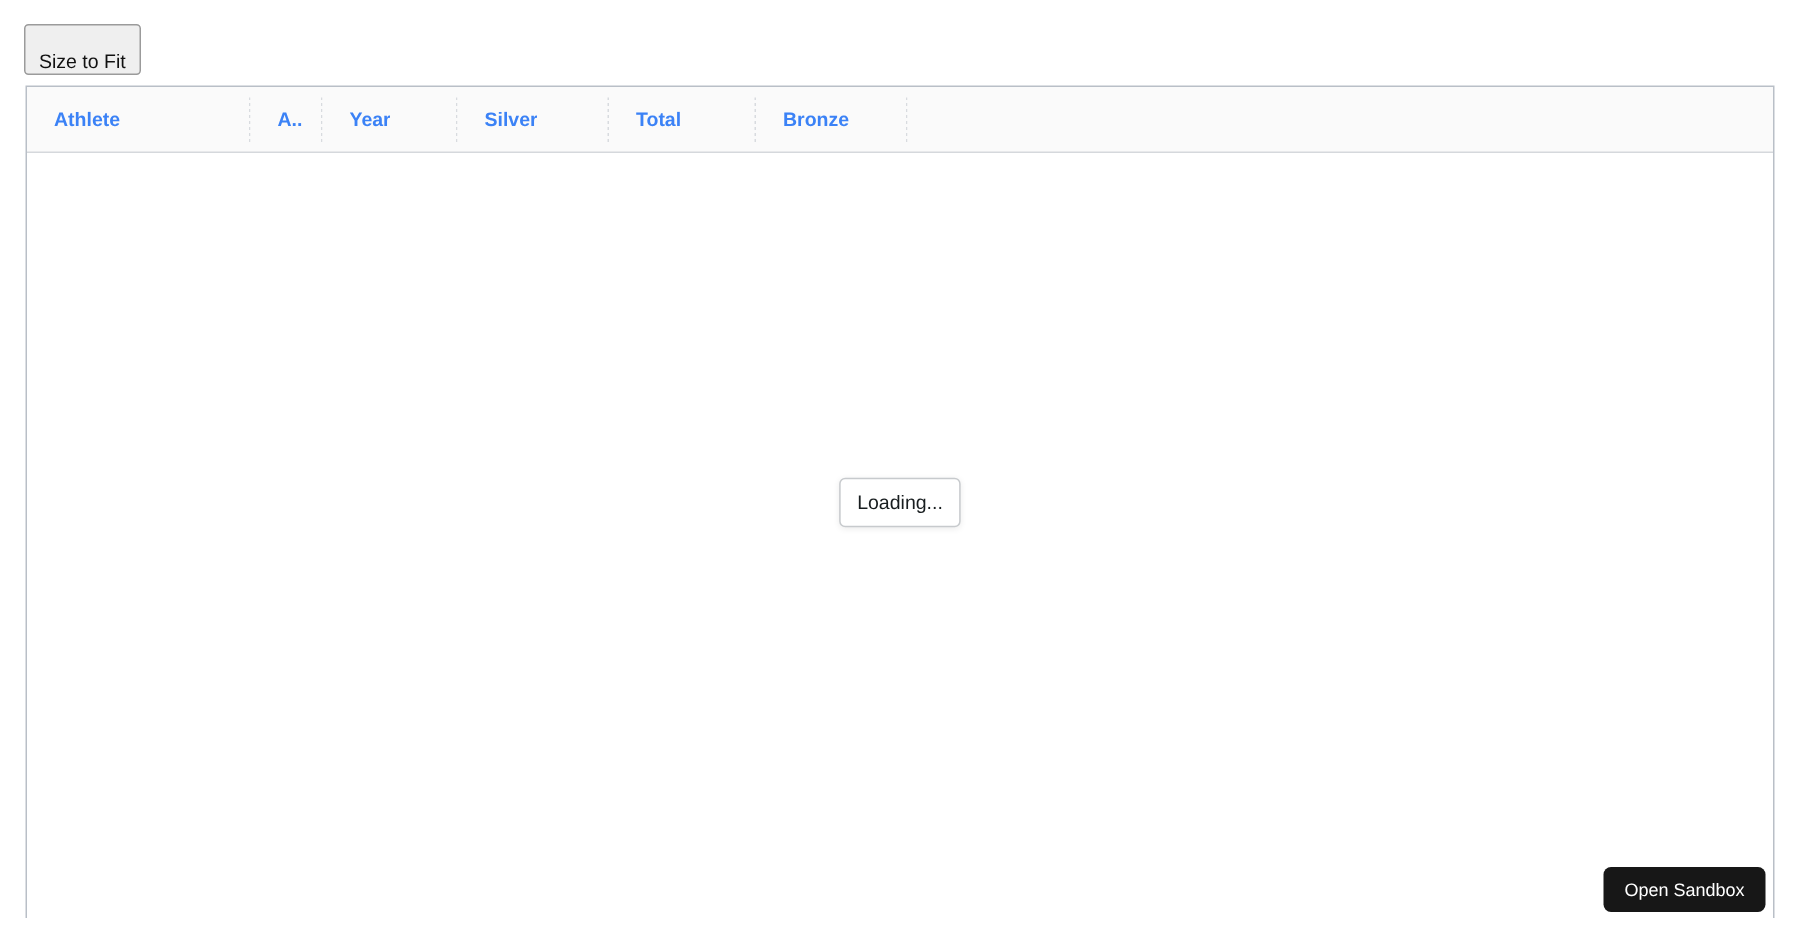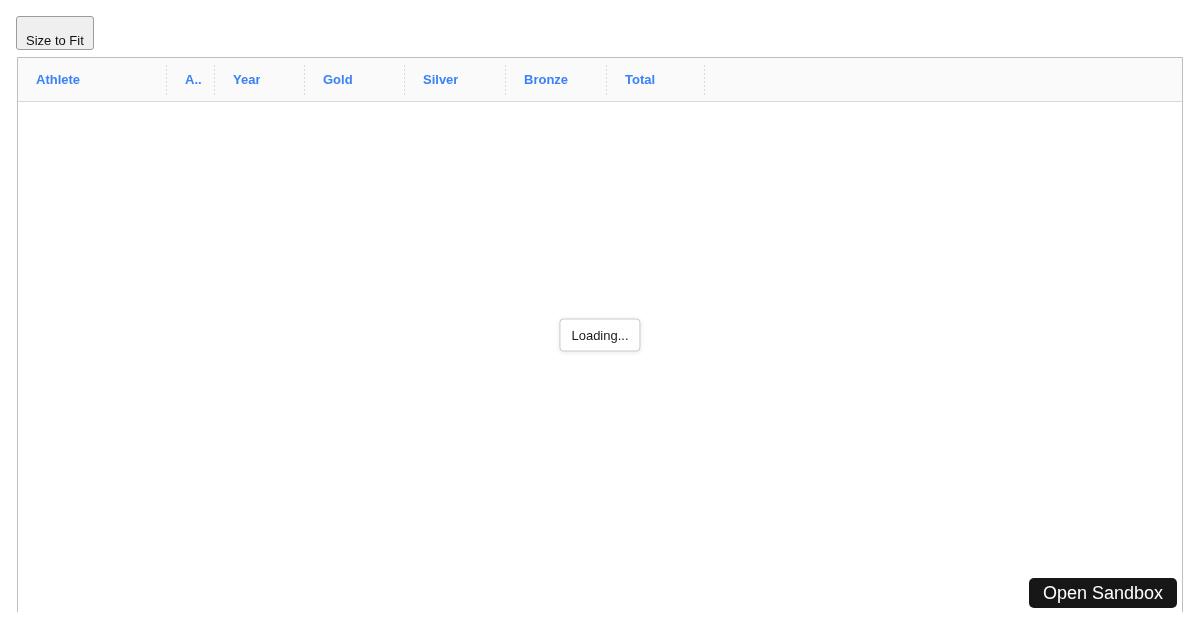--- a/index.html
+++ b/index.html
@@ -80,21 +80,21 @@
 
   
   .sandbox {
     position:absolute; right:23px; bottom:22px;
     height:30px; padding:0 14px;
     background:#171717;
     color:#ffffff;
     border:none;
     border-radius:5px;
     font-family:"Liberation Sans", sans-serif;
-    font-size:18px;
+    font-size:12px;
     cursor:pointer;
   }
 </style>
 </head>
 <body>
 
 <button class="fit-btn">Size to Fit</button>
 
 <div class="grid">
   <div class="ghead">
@@ -110,37 +110,33 @@
     </div>
 
 
     <div class="hcell" style="width:90px">
       <span class="hlabel">Year</span>
       <span class="resize"></span>
     </div>
 
 
 
-    <div class="hcell" style="width:100px">
-      <span class="hlabel">Gold</span>
-      <span class="resize"></span>
-    </div>
 
     <div class="hcell" style="width:101px">
       <span class="hlabel">Silver</span>
       <span class="resize"></span>
     </div>
 
-    <div class="hcell" style="width:101px">
-      <span class="hlabel">Bronze</span>
+    <div class="hcell" style="width:98px">
+      <span class="hlabel">Total</span>
       <span class="resize"></span>
     </div>
 
-    <div class="hcell" style="width:98px">
-      <span class="hlabel">Total</span>
+    <div class="hcell" style="width:101px">
+      <span class="hlabel">Bronze</span>
       <span class="resize"></span>
     </div>
 
     <div class="hcell filler"></div>
   </div>
 
   <div class="gbody"></div>
 
   <div class="loading">
     <span>Loading...</span>

